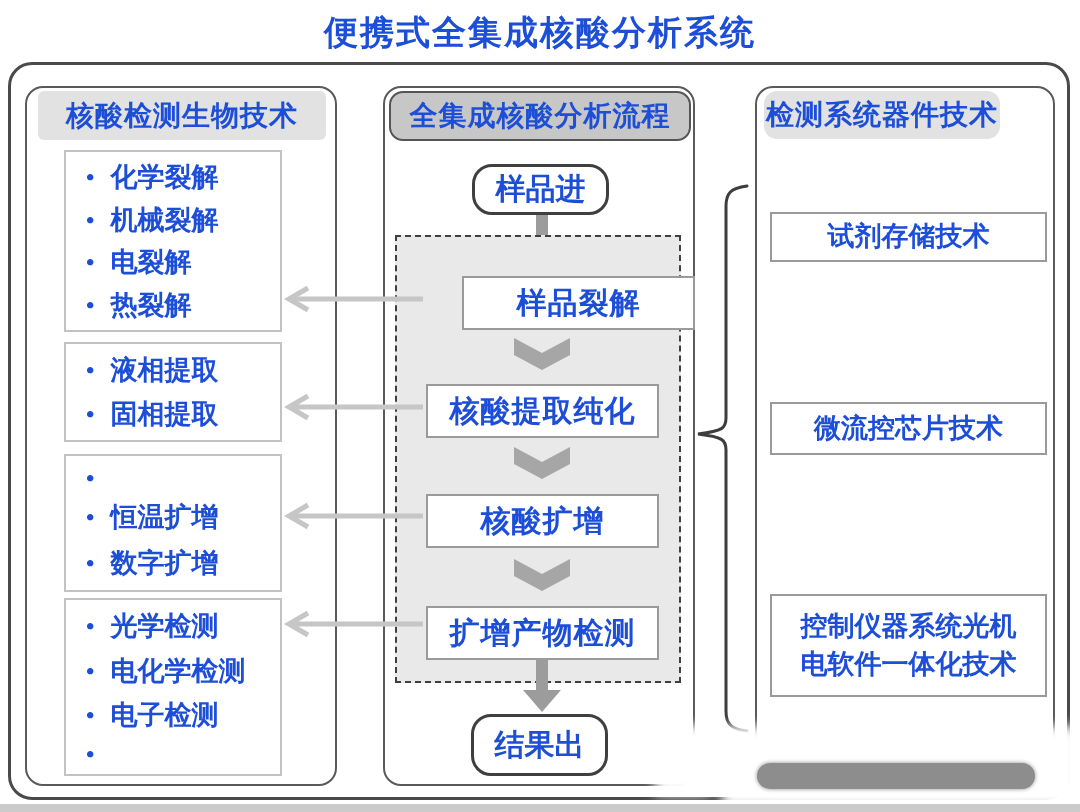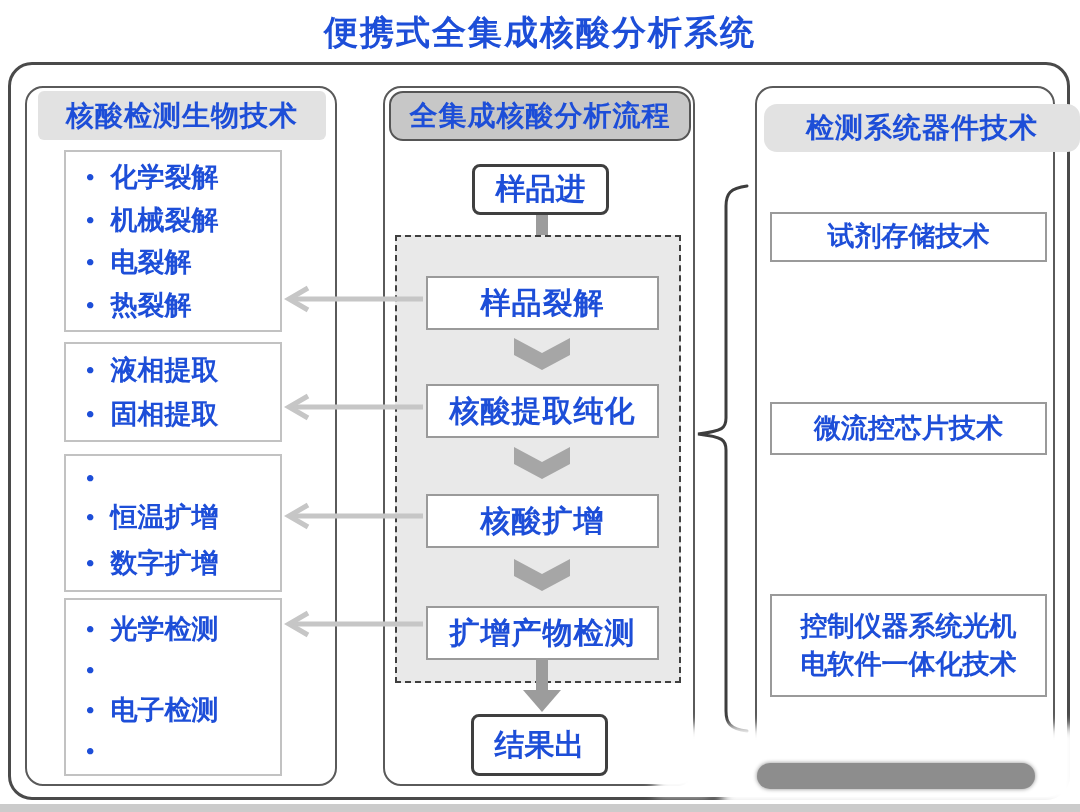--- a/index.html
+++ b/index.html
@@ -35,21 +35,21 @@
   .li { display:flex; align-items:center; gap:16px; font-size:27px; font-weight:bold; }
   .li .dot { font-size:24px; line-height:1; }
   .dashed-zone {
     left:10px; top:147px; width:286px; height:448px;
     background:#e9e9e9; border:2px dashed #3f3f3f;
   }
   .node {
     display:flex; align-items:center; justify-content:center;
     background:#ffffff; font-weight:bold;
   }
-  .terminal { border:3px solid #3f3f3f; border-radius:8px; font-size:30px; width:137px; }
+  .terminal { border:3px solid #3f3f3f; border-radius:20px; font-size:30px; width:137px; }
   .step { left:29px; width:233px; height:54px; border:2px solid #9a9a9a; font-size:30px; letter-spacing:1px; }
   .rbox {
     left:13px; width:277px; border:2px solid #9a9a9a; background:#ffffff;
     display:flex; align-items:center; justify-content:center; text-align:center;
     font-size:27px; font-weight:bold; line-height:1.4; padding:0 26px;
   }
   .blob { background:#ffffff; filter:blur(6px); }
   .wbar { left:757px; top:763px; width:278px; height:26px; background:#8d8d8d; border-radius:13px; box-shadow:0 0 4px #8d8d8d; }
   .strip { left:0; top:804px; width:1080px; height:8px; background:#cbcbcb; }
   svg { display:block; }
@@ -110,20 +110,21 @@
         </div>
     </div>
 
     <div class="abs group" style="left:37px; top:510px; width:218px; height:178px;">
       <div class="li">
           <span class="dot">•</span>
           <span>光学检测</span>
         </div>
       <div class="li">
           <span class="dot">•</span>
+          <span>电化学检测</span>
         </div>
       <div class="li">
           <span class="dot">•</span>
           <span>电子检测</span>
         </div>
       <div class="li">
           <span class="dot">•</span>
         </div>
     </div>
   </div>
@@ -132,21 +133,21 @@
     <div class="abs hdr hdr-dark" style="left:4px; top:3px; width:302px; height:50px;">全集成核酸分析流程</div>
 
     <div class="abs node terminal" style="left:87px; top:76px; height:51px;">样品进</div>
 
     <svg class="abs" style="left:137px; top:127px;" width="40" height="56" viewBox="0 0 40 56">
       <rect x="14" y="0" width="12" height="36" fill="#9c9c9c"></rect>
       <polygon points="1,34 39,34 20,56" fill="#9c9c9c"></polygon>
     </svg>
 
     <div class="abs dashed-zone">
-      <div class="abs node step" style="top:39px;">样品裂解</div>
+      <div class="abs node step" style="top:39px;margin-left:36px;">样品裂解</div>
       <svg class="abs" style="left:117px; top:101px;" width="56" height="32" viewBox="0 0 56 32">
         <polygon points="0,0 28,15 56,0 56,17 28,32 0,17" fill="#a6a6a6"></polygon>
       </svg>
       <div class="abs node step" style="top:147px;">核酸提取纯化</div>
       <svg class="abs" style="left:117px; top:210px;" width="56" height="32" viewBox="0 0 56 32">
         <polygon points="0,0 28,15 56,0 56,17 28,32 0,17" fill="#a6a6a6"></polygon>
       </svg>
       <div class="abs node step" style="top:257px;">核酸扩增</div>
       <svg class="abs" style="left:117px; top:322px;" width="56" height="32" viewBox="0 0 56 32">
         <polygon points="0,0 28,15 56,0 56,17 28,32 0,17" fill="#a6a6a6"></polygon>
@@ -156,21 +157,21 @@
 
     <svg class="abs" style="left:137px; top:570px;" width="40" height="54" viewBox="0 0 40 54">
       <rect x="14" y="0" width="12" height="34" fill="#9c9c9c"></rect>
       <polygon points="1,32 39,32 20,54" fill="#9c9c9c"></polygon>
     </svg>
 
     <div class="abs node terminal" style="left:86px; top:626px; height:62px;">结果出</div>
   </div>
 
   <div class="abs panel panel-right">
-    <div class="abs hdr hdr-light" style="left:7px; top:16px; width:316px; height:48px;">检测系统器件技术</div>
+    <div class="abs hdr hdr-light" style="left:7px; top:3px; width:236px; height:48px;">检测系统器件技术</div>
 
     <div class="abs rbox" style="top:314px; height:53px;">微流控芯片技术</div>
     <div class="abs rbox" style="top:124px; height:50px;">试剂存储技术</div>
     <div class="abs rbox" style="top:506px; height:103px;">控制仪器系统光机电软件一体化技术</div>
   </div>
 
   <svg class="abs" style="left:281px; top:285px;" width="142" height="28" viewBox="0 0 142 28">
     <line x1="142" y1="14" x2="9" y2="14" stroke="#c6c6c6" stroke-width="5"></line>
     <polyline points="27,3 8,14 27,25" fill="none" stroke="#c6c6c6" stroke-width="5"></polyline>
   </svg>

